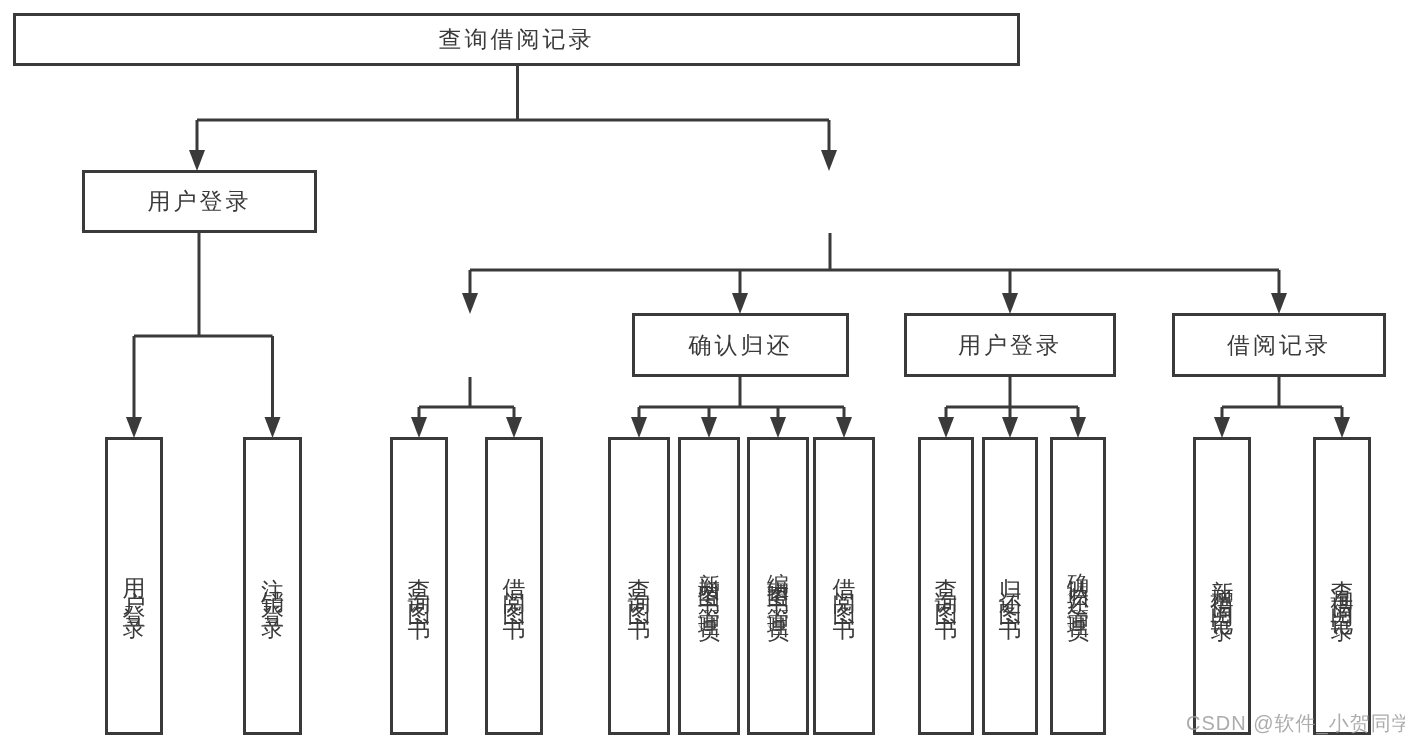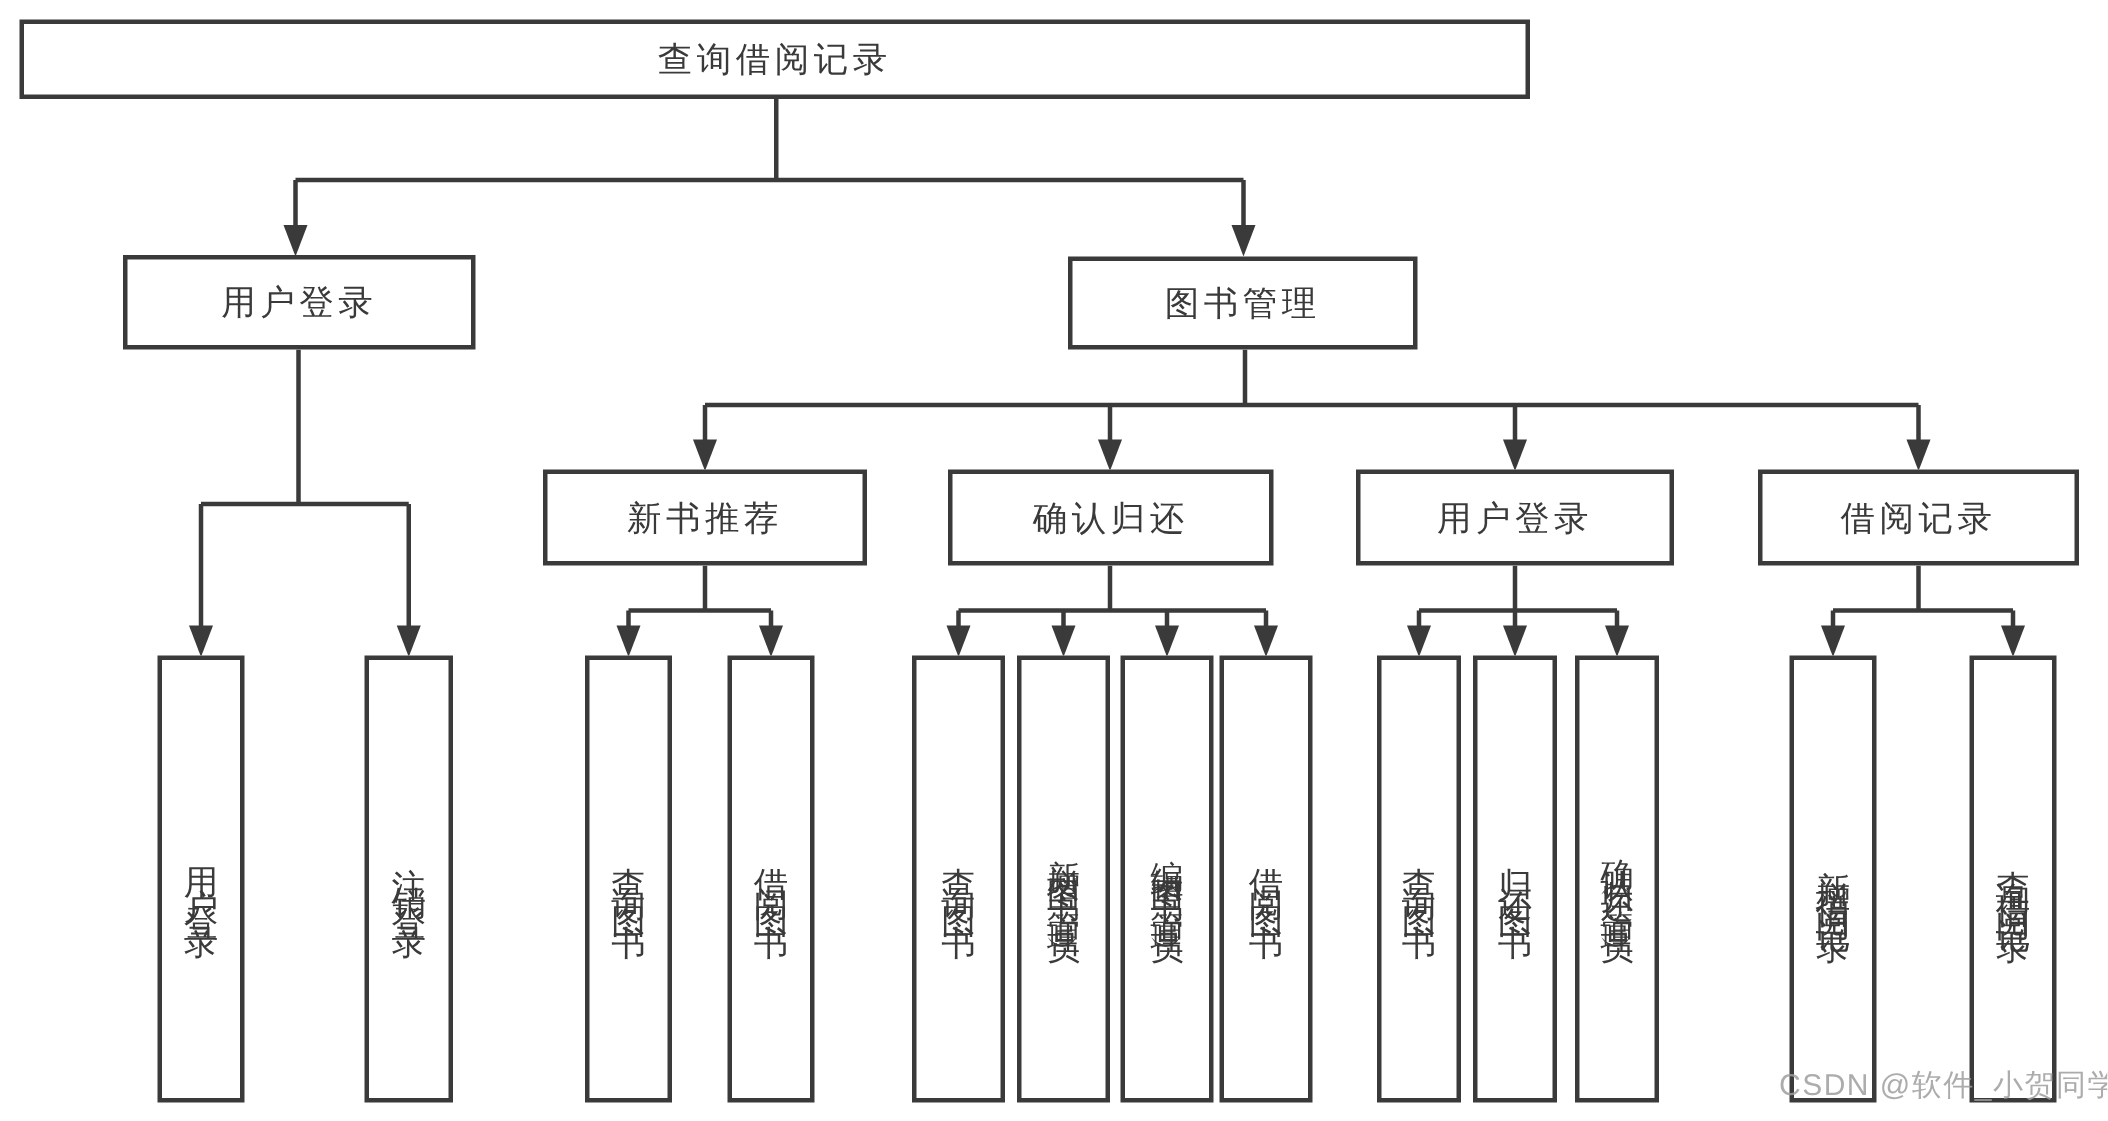--- a/index.html
+++ b/index.html
@@ -84,27 +84,21 @@
     </g>
   </svg>
 
   <div class="box n-root">
     <span class="hlabel">查询借阅记录</span>
   </div>
 
   <div class="box n-user-login">
     <span class="hlabel">用户登录</span>
   </div>
-  <div class="box n-book-mgmt">
-    <span class="hlabel">图书管理</span>
-  </div>
 
-  <div class="box n-new-books">
-    <span class="hlabel">新书推荐</span>
-  </div>
   <div class="box n-borrowing">
     <span class="hlabel">确认归还</span>
   </div>
   <div class="box n-current">
     <span class="hlabel">用户登录</span>
   </div>
   <div class="box n-records">
     <span class="hlabel">借阅记录</span>
   </div>
 

